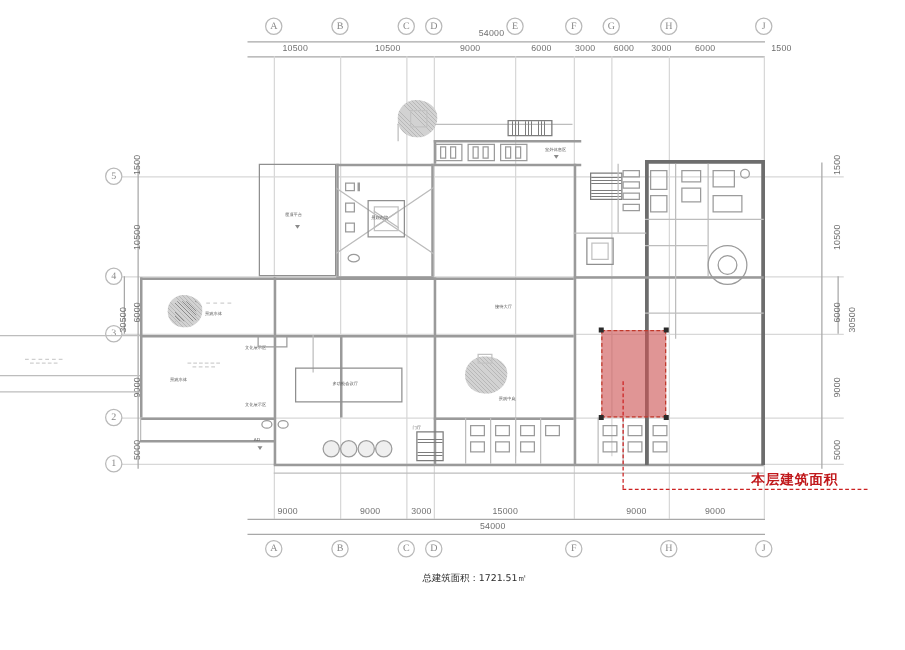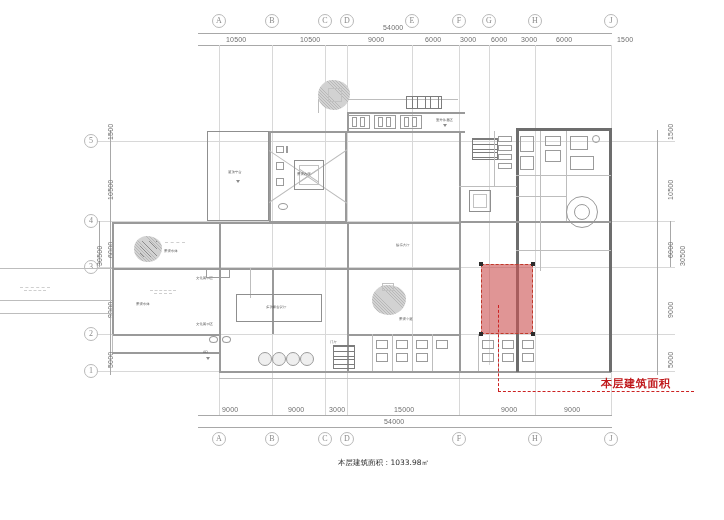--- a/index.html
+++ b/index.html
@@ -517,16 +517,16 @@
   <div class="col" style="left:479px;top:262px;"></div>
   <div class="col" style="left:531px;top:262px;"></div>
   <div class="col" style="left:479px;top:332px;"></div>
   <div class="col" style="left:531px;top:332px;"></div>
 
   <div class="leader-v" style="left:498px;top:305px;height:86px;"></div>
   <div class="leader-h" style="left:498px;top:391px;width:196px;"></div>
   <div id="redNote" style="left:601px;top:376px;">本层建筑面积</div>
 
   <div id="titleBlock">
-    <div class="titleLine">本层建筑面积：1033.98㎡</div>
+    <div class="titleLine">总建筑面积：1721.51㎡</div>
   </div>
 
 </div>
 
 </body></html>

